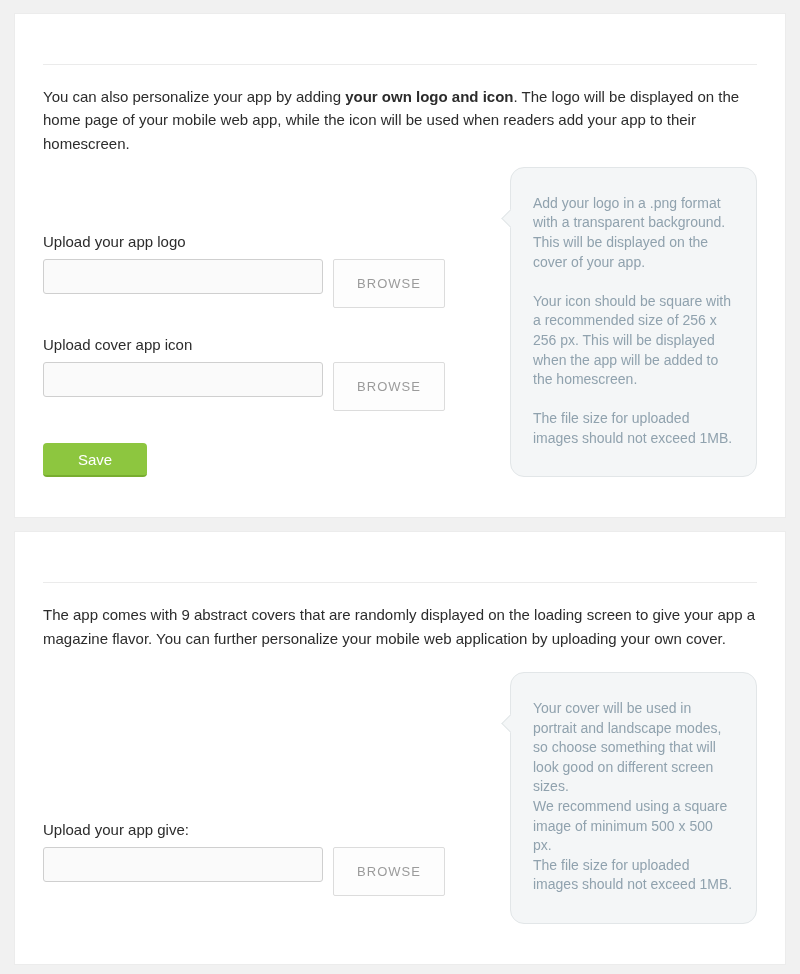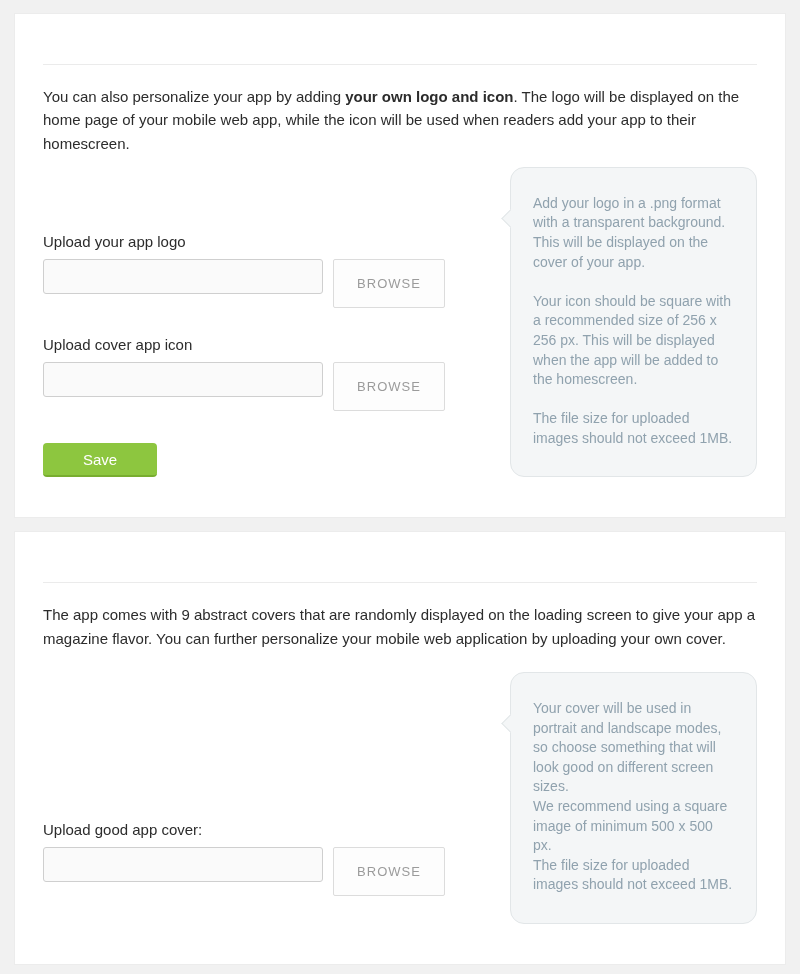--- a/index.html
+++ b/index.html
@@ -71,21 +71,21 @@
     border: 1px solid #dcdcdc;
     border-radius: 2px;
     color: #9b9b9b;
     font-size: 13px;
     letter-spacing: 1px;
     font-family: inherit;
     cursor: pointer;
   }
   .save-btn {
     display: inline-block;
-    width: 114px;
+    width: 104px;
     height: 34px;
     background: #8dc63f;
     border: none;
     border-bottom: 2px solid #78ad2f;
     border-radius: 4px;
     color: #ffffff;
     font-size: 15px;
     font-family: inherit;
     cursor: pointer;
   }
@@ -152,21 +152,21 @@
     </aside>
   </div>
 </section>
 
 <section class="card">
   <hr class="divider">
   <p class="intro">The app comes with 9 abstract covers that are randomly displayed on the loading screen to give your app a magazine flavor. You can further personalize your mobile web application by uploading your own cover.</p>
 
   <div class="row">
     <div class="form-col">
-      <label class="field-label">Upload good app cover:</label>
+      <label class="field-label">Upload your app give:</label>
       <div class="input-row">
         <input type="text" class="file-input" value="" style="">
         <button class="browse-btn">BROWSE</button>
       </div>
     </div>
 
     <aside class="info-box aligned">
       <div class="bubble-arrow"></div>
       <p class="info-text">Your cover will be used in portrait and landscape modes, so choose something that will look good on different screen sizes.
 We recommend using a square image of minimum 500 x 500 px.

